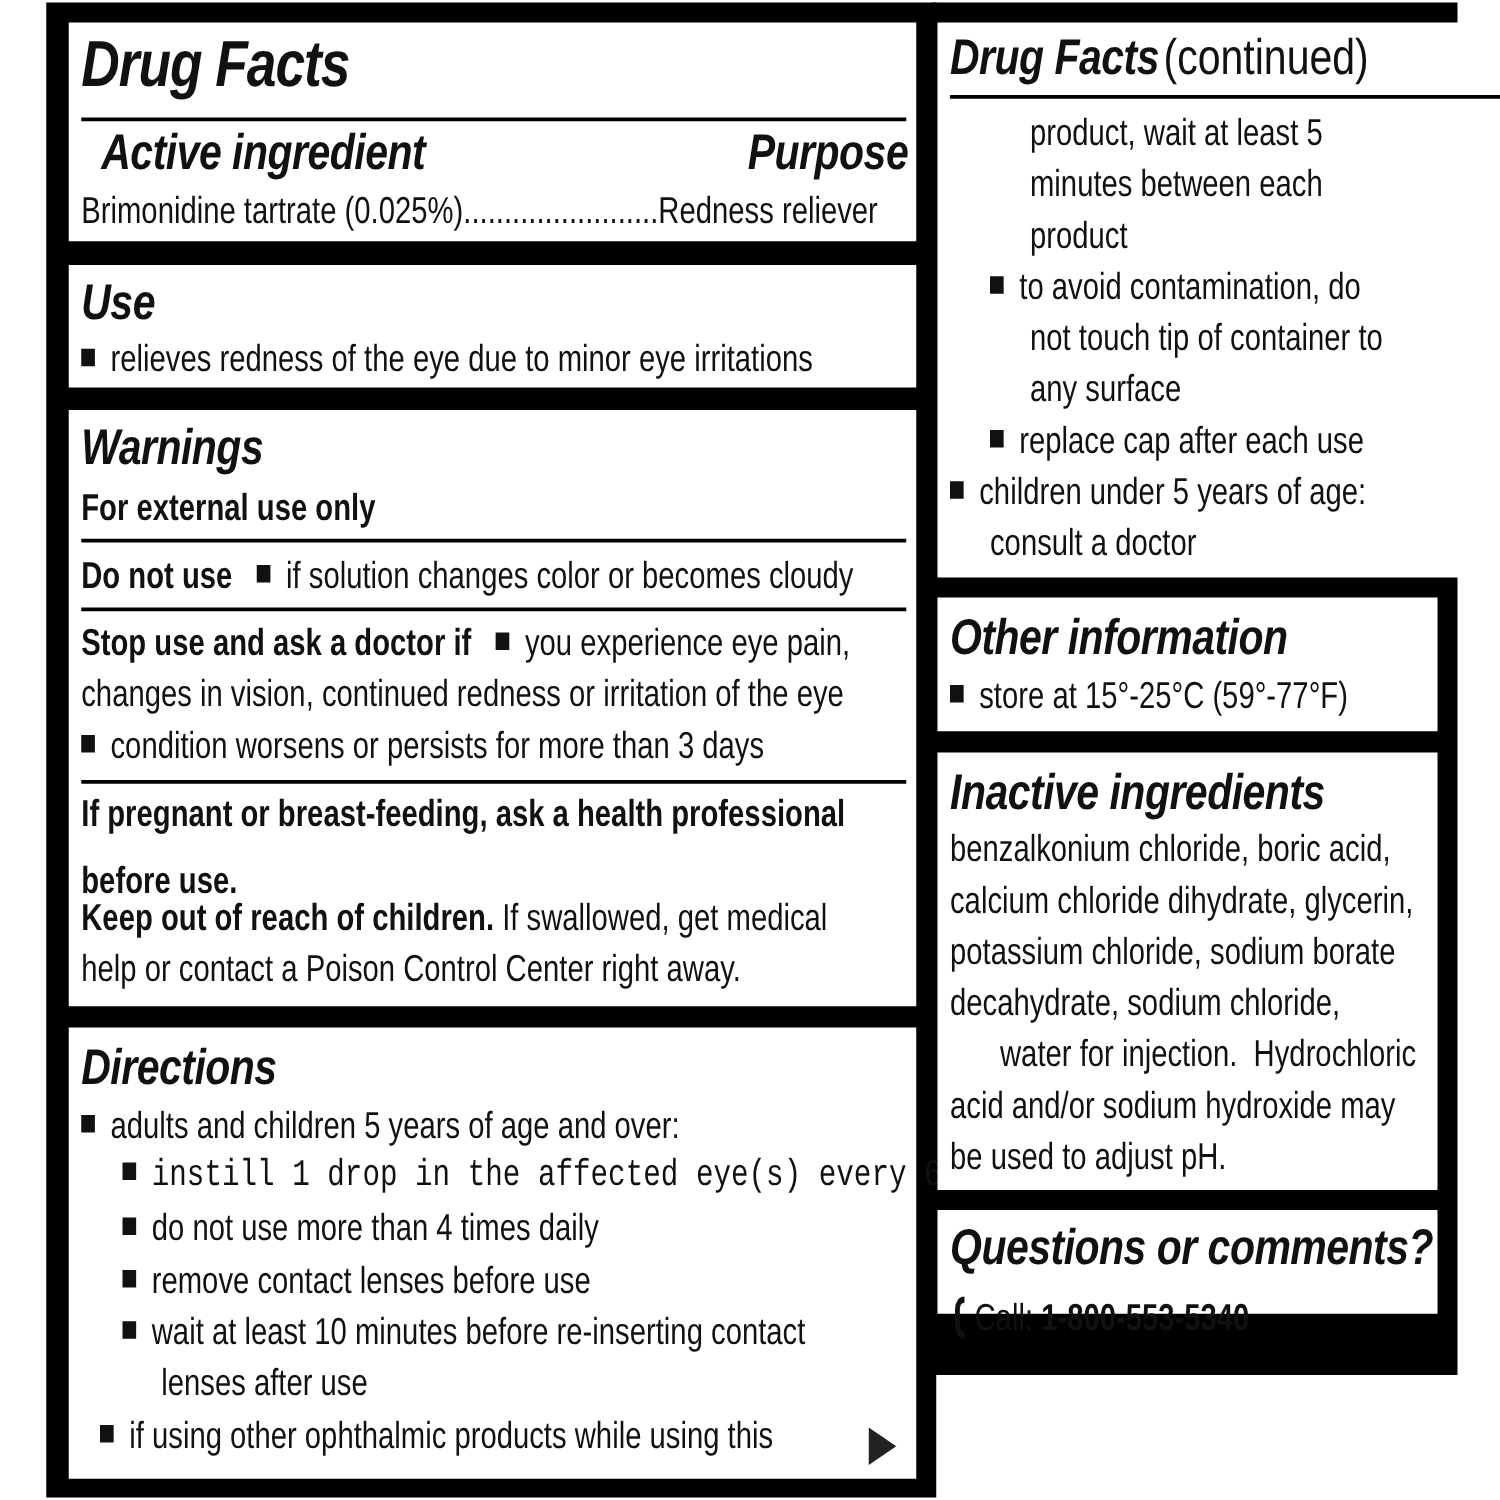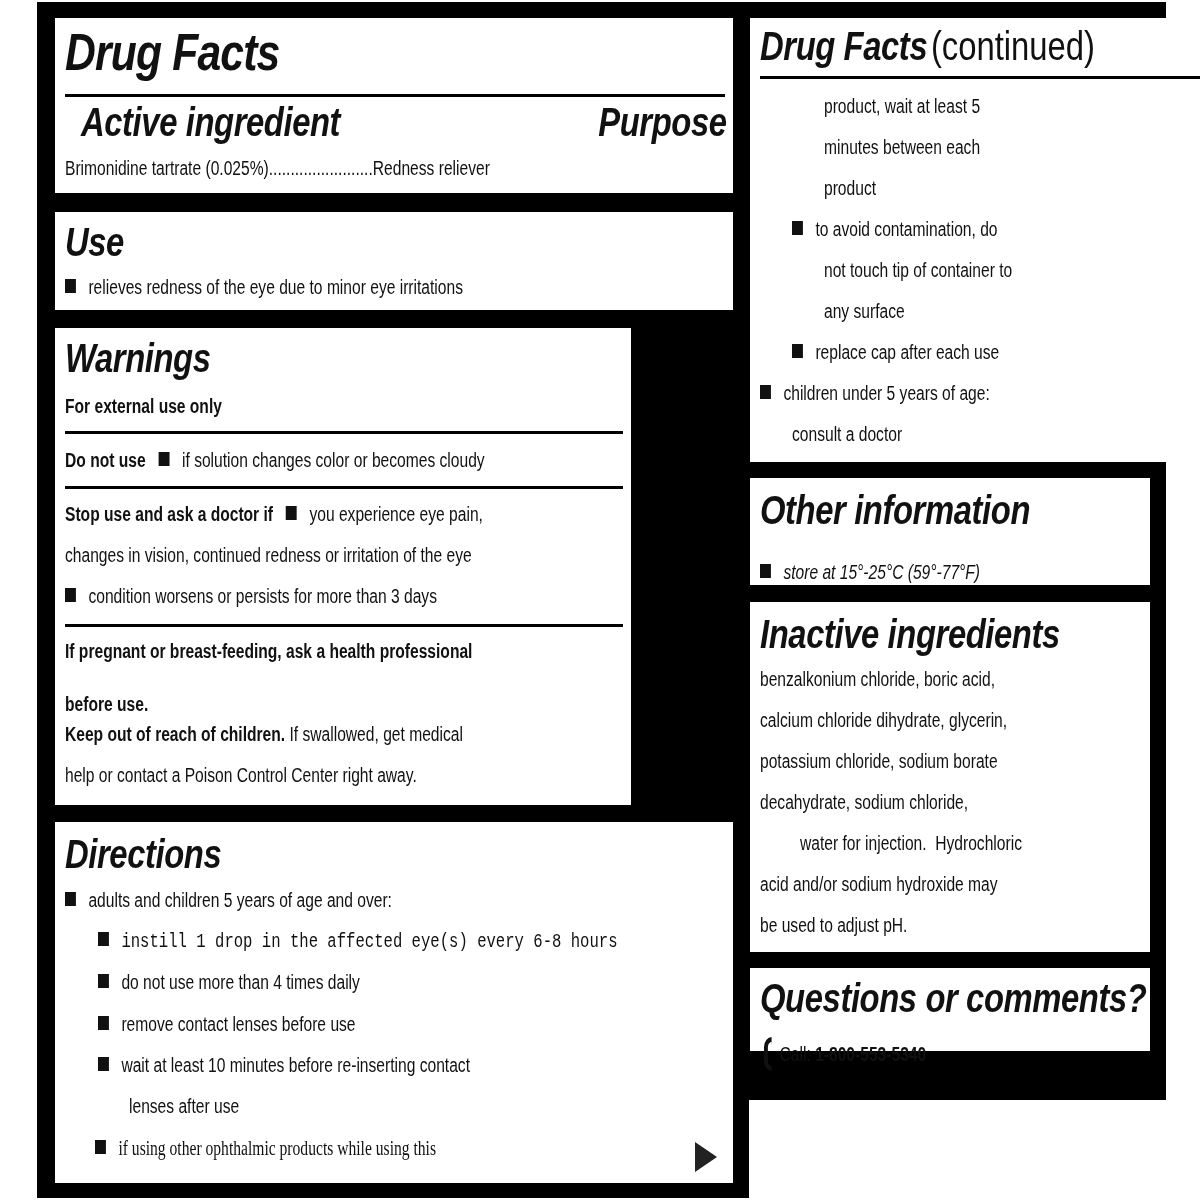--- a/index.html
+++ b/index.html
@@ -4,21 +4,21 @@
 <style>
   html, body { margin: 0; padding: 0; }
   body {
     width: 1200px; height: 1200px; background: #ffffff; position: relative; overflow: hidden;
     font-family: "Liberation Sans", "DejaVu Sans", sans-serif; color: #111;
   }
   .frame { position: absolute; background: #000; }
   .box { position: absolute; background: #fff; box-sizing: border-box; }
   .h1 { font-style: italic; font-weight: bold; font-size: 52px; letter-spacing: -1px; line-height: 1; }
   .h2 { font-style: italic; font-weight: bold; font-size: 40px; letter-spacing: -0.5px; line-height: 1; }
-  .txt { font-size: 20px; line-height: 41px; }
+  .txt { font-size: 30px; line-height: 41px; }
   .b { font-weight: bold; }
   .rule { position: absolute; height: 3px; background: #000; }
   .sq { display: inline-block; width: 14px; height: 14px; background: #111; vertical-align: middle; margin-right: 16px; position: relative; top: -3px; }
   .line { position: absolute; white-space: nowrap; }
   .squeeze { transform: scaleX(0.78); transform-origin: left center; display: inline-block; white-space: nowrap; }
   .squeeze-h { transform: scaleX(0.82); transform-origin: left center; display: inline-block; white-space: nowrap; }
   .arrow { position: absolute; width: 0; height: 0; border-top: 15px solid transparent; border-bottom: 15px solid transparent; border-left: 22px solid #222; }
   .phone { display: inline-block; width: 10px; height: 34px; border: 5px solid #111; border-right: none; border-radius: 12px 0 0 12px; vertical-align: middle; margin-right: 10px; position: relative; top: -2px; box-sizing: border-box; }
 </style>
 </head>
@@ -46,21 +46,21 @@
 
 <div class="box" style="left:55px; top:212px; width:678px; height:98px;">
   <div class="line" style="left:10px; top:10px;">
     <span class="squeeze-h h2">Use</span>
   </div>
   <div class="line txt" style="left:10px; top:55px;">
     <span class="squeeze"><span class="sq"></span><span>relieves redness of the eye due to minor eye irritations</span></span>
   </div>
 </div>
 
-<div class="box" style="left:55px; top:328px; width:576px; height:477px;">
+<div class="box" style="left:55px; top:328px; width:678px; height:477px;">
   <div class="line" style="left:10px; top:10px;">
     <span class="squeeze-h h2">Warnings</span>
   </div>
   <div class="line txt b" style="left:10px; top:58px;">
     <span class="squeeze">For external use only</span>
   </div>
   <div class="rule" style="left:10px; right:8px; top:103px;"></div>
   <div class="line txt" style="left:10px; top:112px;">
     <span class="squeeze"><span class="b">Do not use</span>&nbsp;&nbsp;&nbsp;<span class="sq"></span><span>if solution changes color or becomes cloudy</span></span>
   </div>
@@ -104,21 +104,21 @@
   </div>
   <div class="line txt" style="left:43px; top:182px;">
     <span class="squeeze"><span class="sq"></span><span>remove contact lenses before use</span></span>
   </div>
   <div class="line txt" style="left:43px; top:223px;">
     <span class="squeeze"><span class="sq"></span><span>wait at least 10 minutes before re-inserting contact</span></span>
   </div>
   <div class="line txt" style="left:74px; top:264px;">
     <span class="squeeze">lenses after use</span>
   </div>
-  <div class="line txt" style="left:40px; top:306px;font-family:Liberation Serif, serif;">
+  <div class="line txt" style="left:25px; top:306px;">
     <span class="squeeze"><span class="sq"></span><span>if using other ophthalmic products while using this</span></span>
   </div>
   <div class="arrow" style="left:640px; top:320px;"></div>
 </div>
 
 <div class="box" style="left:750px; top:18px; width:464px; height:444px;">
   <div class="line" style="left:10px; top:6px;">
     <span class="squeeze-h"><span class="h2">Drug Facts</span> <span style="font-size:40px;">(continued)</span></span>
   </div>
   <div class="rule" style="left:10px; right:10px; top:58px;"></div>
@@ -148,21 +148,21 @@
   </div>
   <div class="line txt" style="left:42px; top:396px;">
     <span class="squeeze">consult a doctor</span>
   </div>
 </div>
 
 <div class="box" style="left:750px; top:478px; width:400px; height:107px;">
   <div class="line" style="left:10px; top:12px;">
     <span class="squeeze-h h2">Other information</span>
   </div>
-  <div class="line txt" style="left:10px; top:74px;font-style:italic;">
+  <div class="line txt" style="left:10px; top:58px;">
     <span class="squeeze"><span class="sq"></span><span>store at 15°-25°C (59°-77°F)</span></span>
   </div>
 </div>
 
 <div class="box" style="left:750px; top:602px; width:400px; height:350px;">
   <div class="line" style="left:10px; top:12px;">
     <span class="squeeze-h h2">Inactive ingredients</span>
   </div>
   <div class="line txt" style="left:10px; top:57px;"><span class="squeeze">benzalkonium chloride, boric acid,</span></div>
   <div class="line txt" style="left:10px; top:98px;"><span class="squeeze">calcium chloride dihydrate, glycerin,</span></div>

